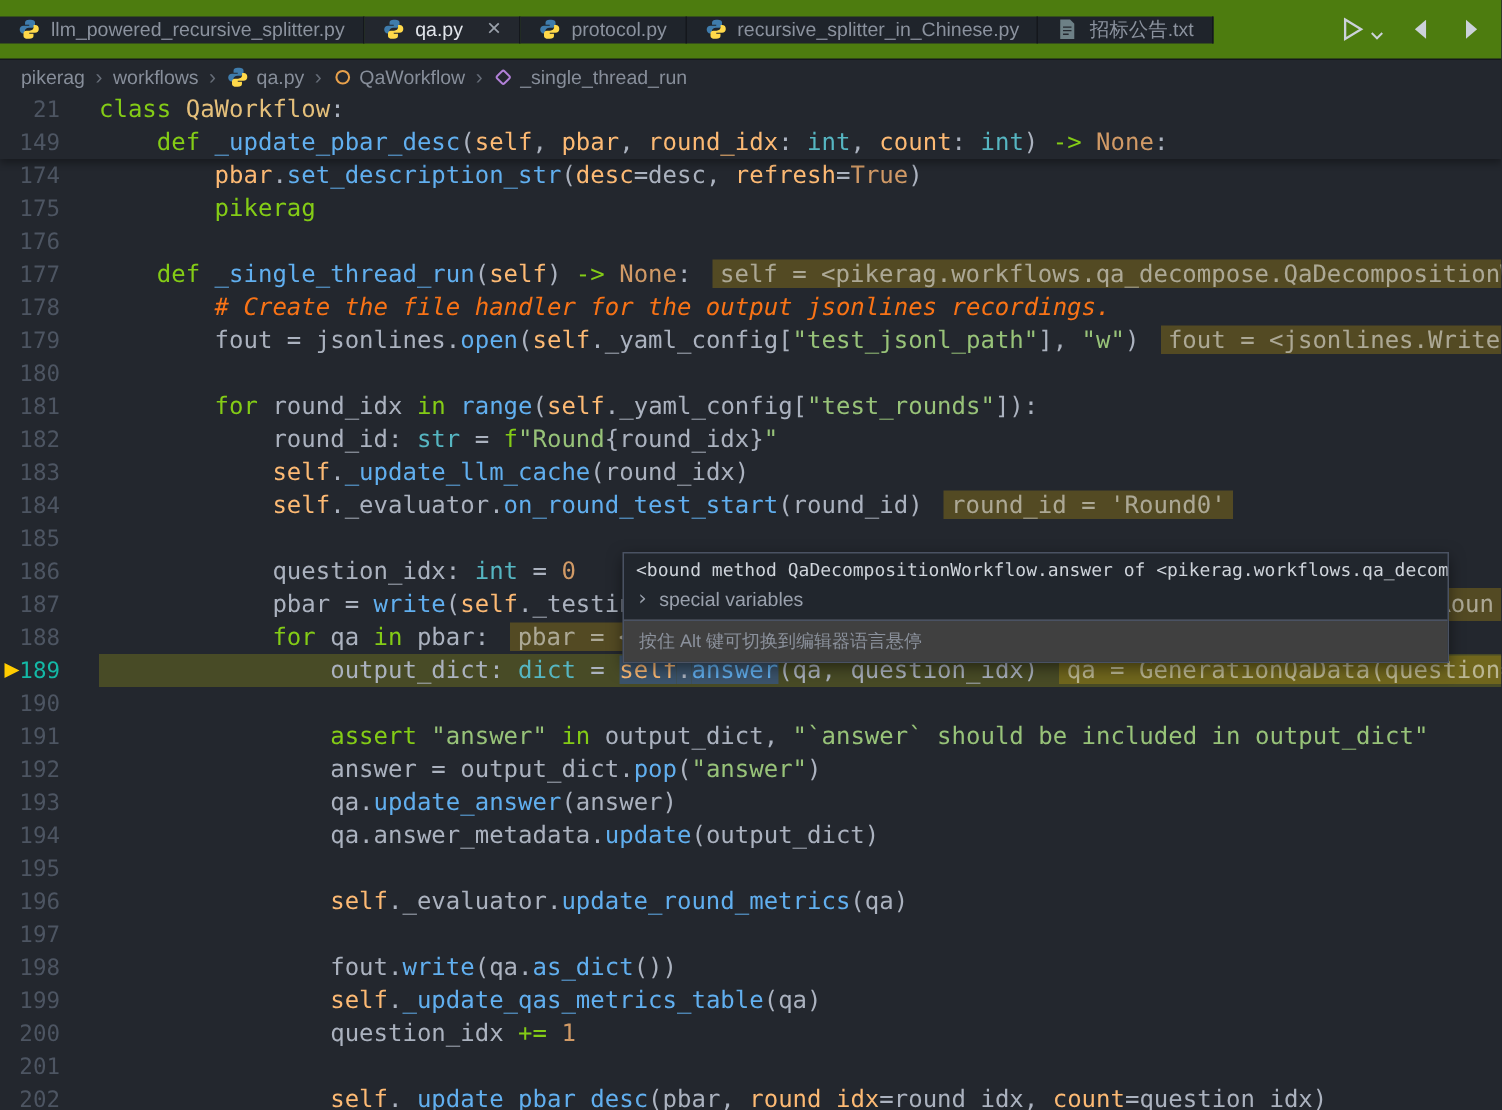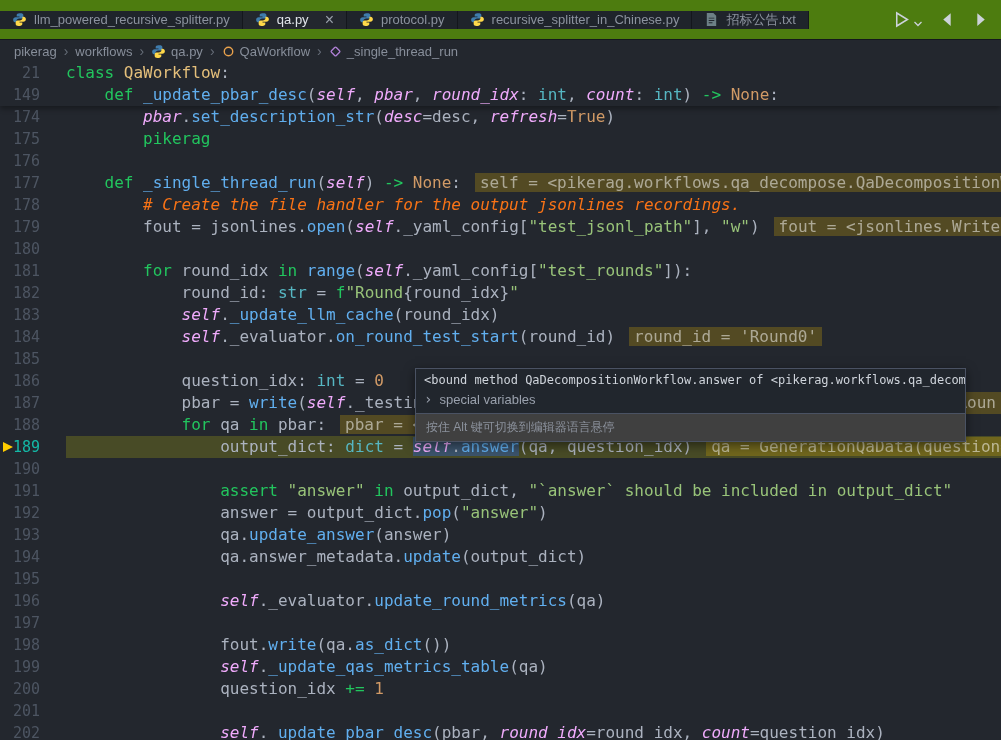--- a/index.html
+++ b/index.html
@@ -29,28 +29,28 @@
   .gutter{flex:none;width:66px;padding-right:26px;text-align:right;color:#4d5562;position:relative;
           font-size:15px;cursor:pointer}
   .code-row.current .gutter{color:#14b8a6}
   .code{flex:1;min-width:0;color:#abb2bf}
   .code-row.current .code{background:rgba(255,255,0,0.17)}
   .dbg-arrow{position:absolute;left:3px;top:6px;width:0;height:0;
              border-left:10px solid #ffcc00;border-top:5px solid transparent;border-bottom:5px solid transparent}
 
   
   .tk-t{color:#abb2bf}
-  .tk-kw{color:#22c55e}
+  .tk-kw{color:#84cc16}
   .tk-fn{color:#61afef}
   .tk-cls{color:#e5c07b}
   .tk-typ{color:#56b6c2}
   .tk-str{color:#98c379}
   .tk-num{color:#d19a66}
   .tk-const{color:#d19a66}
-  .tk-prm{color:#f0abfc;font-style:italic}
+  .tk-prm{color:#fdba74;}
   .tk-com{color:#f97316;font-style:italic}
   .tk-hl{background:#3b536b}
 
   .inline-value{background:rgba(255,200,0,0.22);color:rgba(255,255,255,0.52);margin-left:14px;padding:0 5px}
   .inline-value.frag-right{position:absolute;right:0;top:0;margin:0}
 
   
   .debug-popup{position:absolute;left:415px;top:306px;width:551px;background:#21262d;
                border:1px solid #4a5263;z-index:10;box-shadow:0 3px 10px rgba(0,0,0,.5)}
   .popup-value{font-family:"DejaVu Sans Mono",monospace;font-size:12px;color:#cfd4db;

